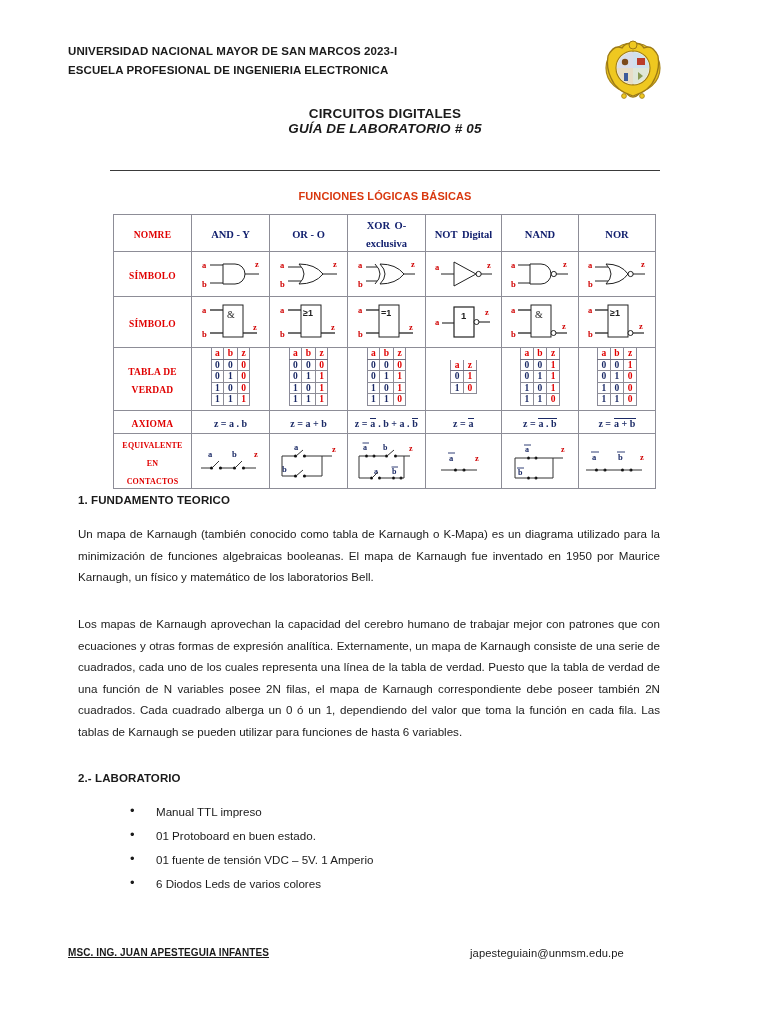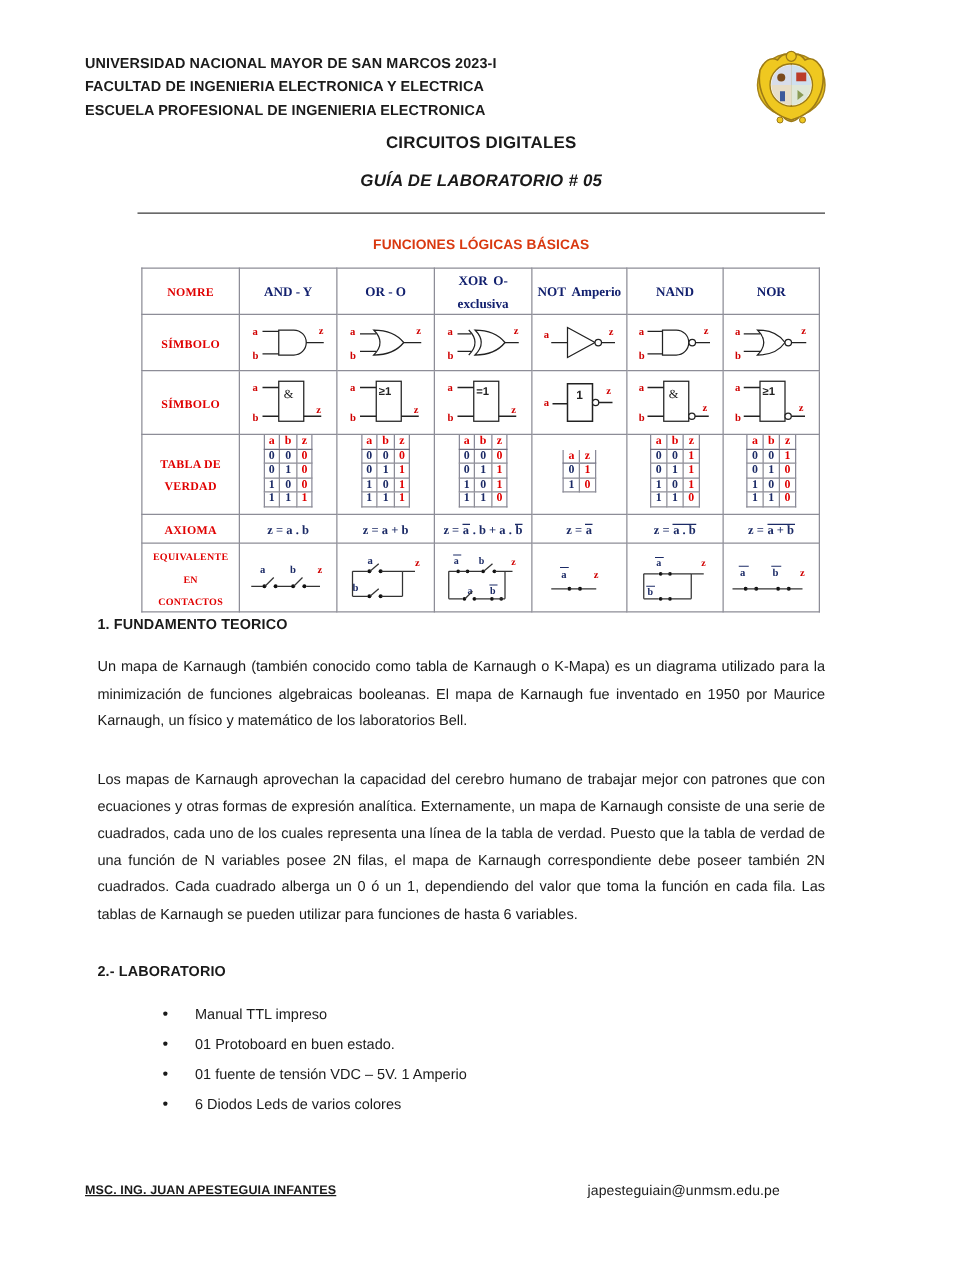--- a/index.html
+++ b/index.html
@@ -24,21 +24,21 @@
   .hdr-block div { white-space: nowrap; }
 
   .logo {
     position: absolute; left: 600px; top: 38px;
     width: 66px; height: 62px;
   }
 
   
   .title-wrap { position: absolute; left: 110px; top: 106px; width: 550px; text-align: center; }
   .t1 { font-size: 13.5px; font-weight: bold; letter-spacing: .2px; }
-  .t2 { font-size: 13.5px; font-weight: bold; font-style: italic; margin-top: 16px; letter-spacing: .2px; }
+  .t2 { font-size: 13.5px; font-weight: bold; font-style: italic; margin-top: 0; letter-spacing: .2px; }
   .t3 { font-size: 10.5px; font-weight: bold; font-style: italic; margin-top: 5px; letter-spacing: .2px; }
   .rule { position: absolute; left: 110px; top: 170px; width: 550px; height: 0; border-top: 1.4px solid #3a3a3a; }
 
   
   .tbl-caption {
     position: absolute; left: 110px; top: 190px; width: 550px;
     text-align: center; color: #d9380f; font-weight: bold; font-size: 11px;
     letter-spacing: .1px;
   }
 
@@ -121,21 +121,20 @@
     font-size: 11.2px; letter-spacing:.1px;
   }
 </style>
 </head>
 <body>
 
 <div class="page">
 
   <div class="hdr-block">
     <div>UNIVERSIDAD NACIONAL MAYOR DE SAN MARCOS  2023-I</div>
-    <div>FACULTAD DE INGENIERIA ELECTRONICA Y ELECTRICA</div>
     <div>ESCUELA PROFESIONAL DE INGENIERIA ELECTRONICA</div>
   </div>
 
   <div class="logo">
     <svg width="66" height="62" viewBox="0 0 66 62">
       <g>
         <ellipse cx="33" cy="30" rx="27" ry="25" fill="#e8c21e" stroke="#a8851a" stroke-width="1.2"></ellipse>
         <path d="M8 18 Q14 6 22 10 Q27 3 33 7 Q39 3 44 10 Q52 6 58 18 Q60 30 55 40 Q50 53 33 58 Q16 53 11 40 Q6 30 8 18Z" fill="#efc820" stroke="#9c7a16" stroke-width="1.3"></path>
         <ellipse cx="33" cy="30" rx="17" ry="17" fill="#fbf6e2" stroke="#9c7a16" stroke-width="1.1"></ellipse>
         <path d="M33 13 L33 47" stroke="#9c7a16" stroke-width="1"></path>
@@ -184,21 +183,21 @@
       </td>
       <td>
         <span class="colhead">OR - O</span>
       </td>
       <td>
         <span class="colhead">XOR</span>
         <span class="colhead sub">O-exclusiva</span>
       </td>
       <td>
         <span class="colhead">NOT</span>
-        <span class="colhead sub">Amperio</span>
+        <span class="colhead sub">Digital</span>
       </td>
       <td>
         <span class="colhead">NAND</span>
       </td>
       <td>
         <span class="colhead">NOR</span>
       </td>
     </tr>
 
     <tr>

